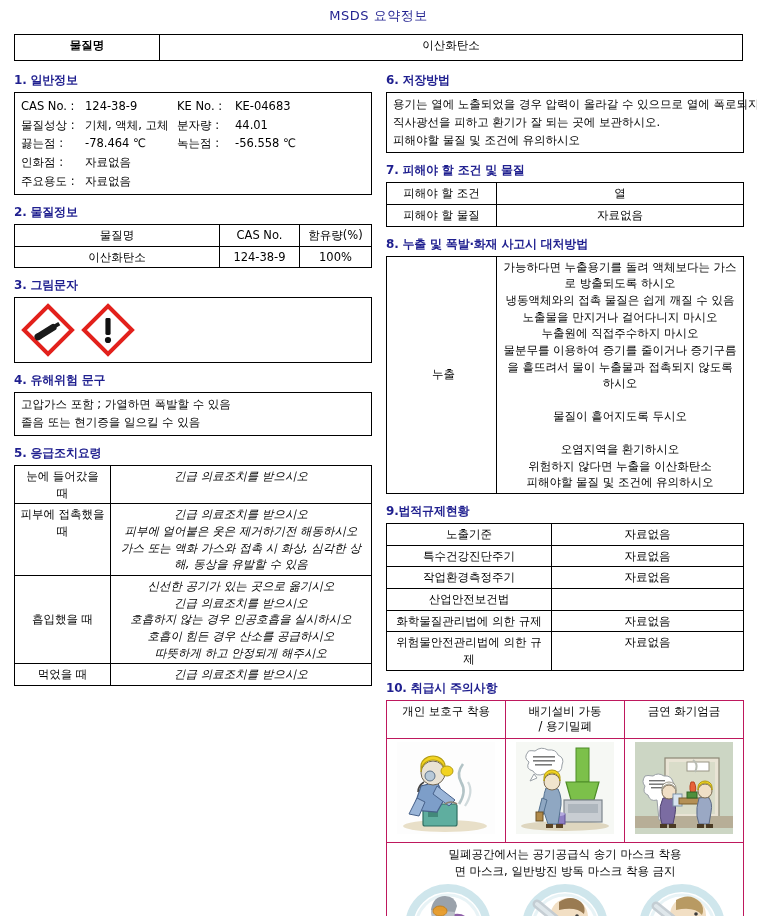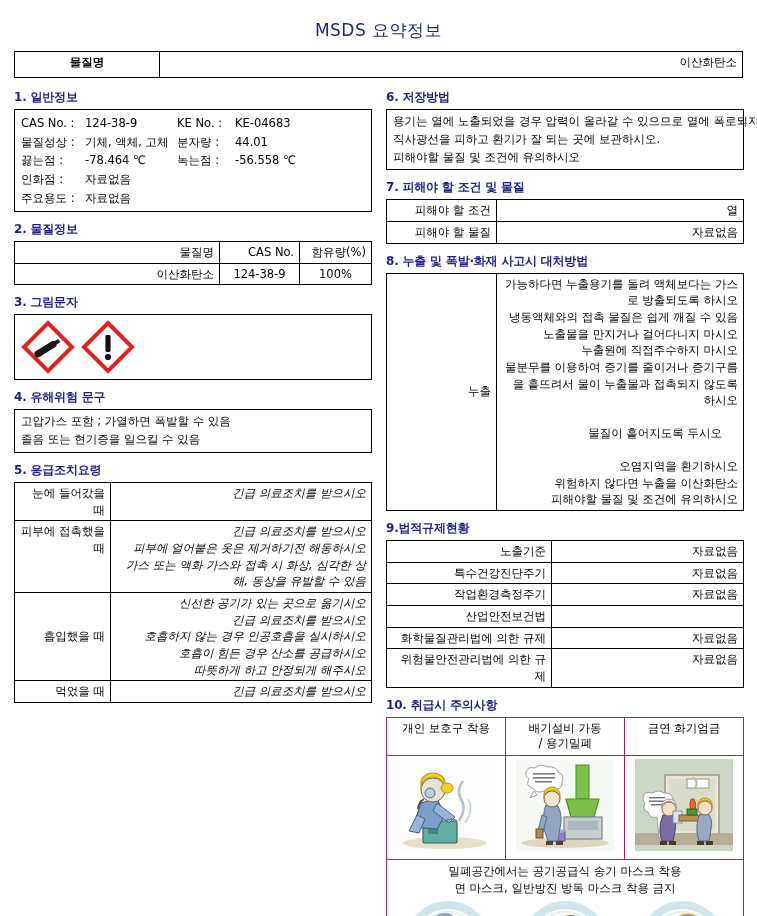--- a/index.html
+++ b/index.html
@@ -10,37 +10,37 @@
     background: #ffffff;
     font-family: "DejaVu Sans", "Liberation Sans", sans-serif;
     color: #000000;
     position: relative;
     overflow: hidden;
   }
   .page { position: relative; width: 757px; height: 916px; padding: 0 14px; }
 
   .doc-title {
     text-align: center;
-    font-size: 17px;
+    font-size: 13px;
     color: #1f1f8f;
     letter-spacing: 0.5px;
-    padding-top: 19px;
+    padding-top: 7px;
     padding-bottom: 9px;
     font-weight: normal;
   }
 
   table.grid { border-collapse: collapse; width: 100%; }
   table.grid td, table.grid th {
     border: 1px solid #000;
     padding: 2px 5px;
     font-size: 11.5px;
     line-height: 1.45;
     vertical-align: top;
     font-weight: normal;
-    text-align: right;
+    text-align: center;
   }
 
   
   .name-table td { height: 26px; vertical-align: middle; font-size: 12px; }
   .name-table .lbl { width: 145px; text-align: center; font-weight: bold; }
 
   .columns { display: flex; gap: 14px; margin-top: 11px; }
   .col { width: 358px; flex: 0 0 358px; }
 
   .sec-head {

